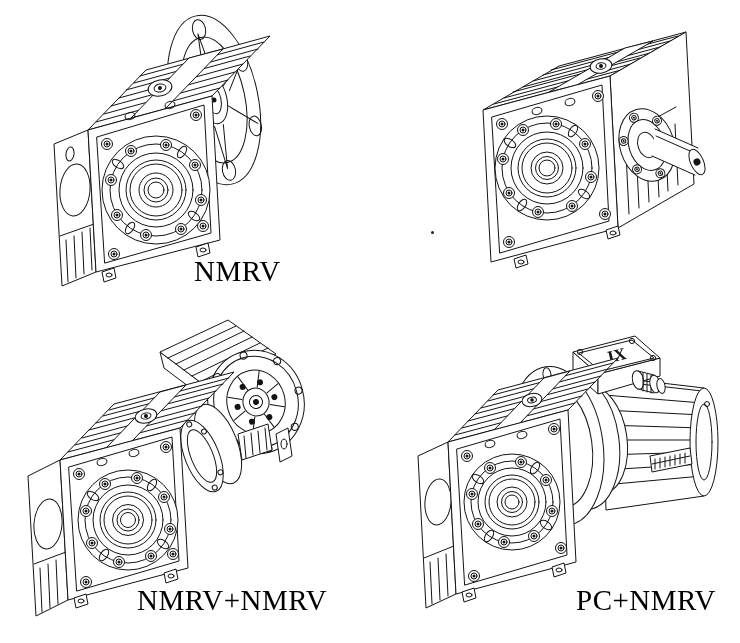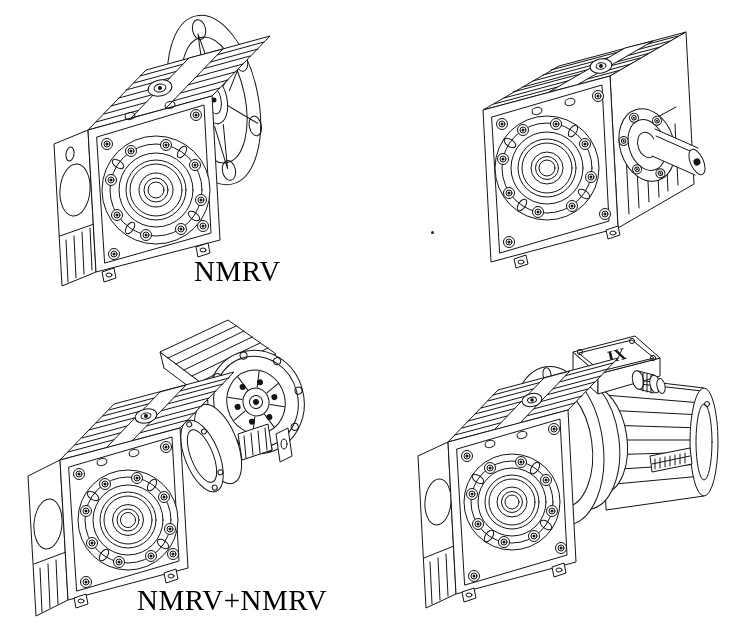--- a/index.html
+++ b/index.html
@@ -505,15 +505,16 @@
           <circle cx="114" cy="172" r="7" class="s"></circle>
         </g>
         <g>
           <polygon points="64,262 76,258 78,268 66,272" class="w"></polygon>
           <polygon points="154,237 166,233 168,243 156,247" class="w"></polygon>
           <ellipse cx="71" cy="265" rx="3" ry="2" class="s"></ellipse>
           <ellipse cx="161" cy="240" rx="3" ry="2" class="s"></ellipse>
         </g>
       </g>
     </svg>
+    <div class="fig-label" style="left:178px;top:255px;">PC+NMRV</div>
   </div>
 
 </div>
 
 </body></html>

